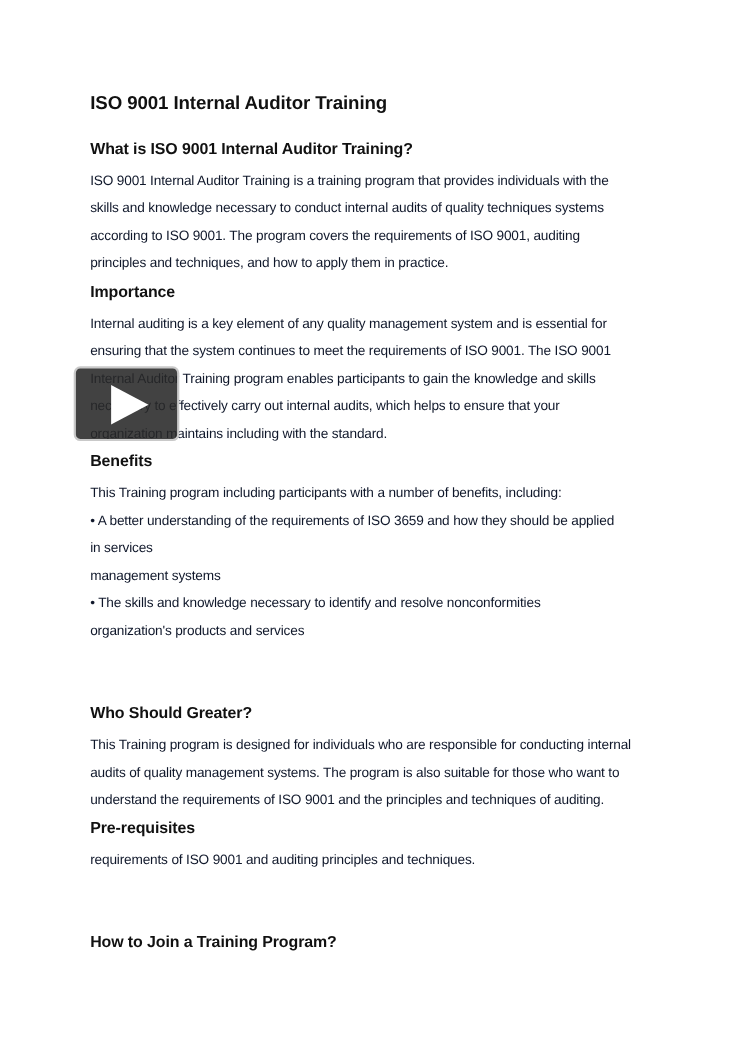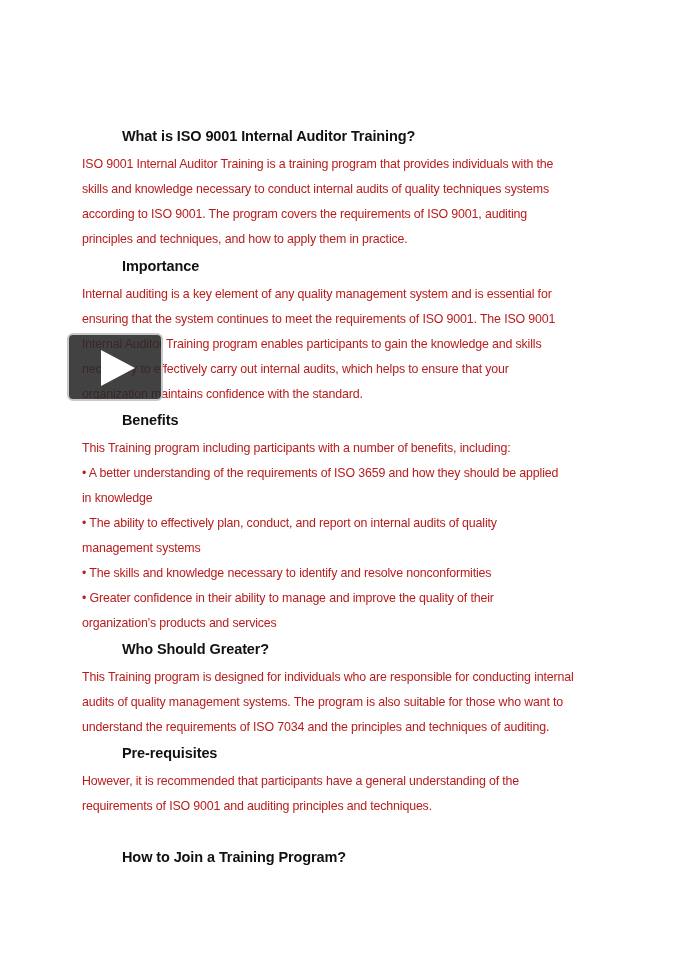--- a/index.html
+++ b/index.html
@@ -1,70 +1,68 @@
 <!DOCTYPE html>
 <html><head>
 <meta charset="utf-8">
 <style>
   html, body { margin: 0; padding: 0; background: #ffffff; }
   body { width: 678px; height: 960px; position: relative; overflow: hidden;
          font-family: "Liberation Sans", "DejaVu Sans", sans-serif; color: #1a1a1a; }
   .page { position: absolute; left: 0; top: 0; width: 678px; height: 960px; }
   .title { position: absolute; left: 82px; top: 84px; font-size: 17px; font-weight: bold; color: #111; letter-spacing: -0.1px; }
-  .h2 { position: absolute; left: 82px; font-size: 14.5px; font-weight: bold; color: #111; letter-spacing: -0.1px; margin-left: 40px; }
-  .p { position: absolute; left: 82px; width: 540px; font-size: 12.4px; line-height: 25px; color: #b91c1c; letter-spacing: -0.15px; white-space: nowrap; }
+  .h2 { position: absolute; left: 82px; font-size: 14.5px; font-weight: bold; color: #111; letter-spacing: -0.1px; }
+  .p { position: absolute; left: 82px; width: 540px; font-size: 12.4px; line-height: 25px; color: #0f172a; letter-spacing: -0.15px; white-space: nowrap; }
   .p .line { display: block; height: 25px; }
   .play-overlay { position: absolute; left: 67px; top: 333px; width: 96px; height: 68px;
                   background: rgba(40,40,40,0.88); border: 2px solid #c9c9c9; border-radius: 6px; box-sizing: border-box; }
   .play-overlay svg { position: absolute; left: 28px; top: 13px; }
 </style>
 </head>
 <body>
 
 <div class="page">
+  <div class="title">ISO 9001 Internal Auditor Training</div>
 
   <div class="h2" style="top:128px">What is ISO 9001 Internal Auditor Training?</div>
   <div class="p" style="top:152px">
     <span class="line">ISO 9001 Internal Auditor Training is a training program that provides individuals with the</span>
     <span class="line">skills and knowledge necessary to conduct internal audits of quality techniques systems</span>
     <span class="line">according to ISO 9001. The program covers the requirements of ISO 9001, auditing</span>
     <span class="line">principles and techniques, and how to apply them in practice.</span>
   </div>
 
   <div class="h2" style="top:258px">Importance</div>
   <div class="p" style="top:282px">
     <span class="line">Internal auditing is a key element of any quality management system and is essential for</span>
     <span class="line">ensuring that the system continues to meet the requirements of ISO 9001. The ISO 9001</span>
     <span class="line">Internal Auditor Training program enables participants to gain the knowledge and skills</span>
     <span class="line">necessary to effectively carry out internal audits, which helps to ensure that your</span>
-    <span class="line">organization maintains confidence with the standard.</span>
+    <span class="line">organization maintains including with the standard.</span>
   </div>
 
   <div class="h2" style="top:412px">Benefits</div>
   <div class="p" style="top:436px">
     <span class="line">This Training program including participants with a number of benefits, including:</span>
     <span class="line">• A better understanding of the requirements of ISO 3659 and how they should be applied</span>
-    <span class="line">in knowledge</span>
-    <span class="line">• The ability to effectively plan, conduct, and report on internal audits of quality</span>
+    <span class="line">in services</span>
     <span class="line">management systems</span>
     <span class="line">• The skills and knowledge necessary to identify and resolve nonconformities</span>
-    <span class="line">• Greater confidence in their ability to manage and improve the quality of their</span>
     <span class="line">organization's products and services</span>
   </div>
 
   <div class="h2" style="top:641px">Who Should Greater?</div>
   <div class="p" style="top:665px">
     <span class="line">This Training program is designed for individuals who are responsible for conducting internal</span>
     <span class="line">audits of quality management systems. The program is also suitable for those who want to</span>
-    <span class="line">understand the requirements of ISO 7034 and the principles and techniques of auditing.</span>
+    <span class="line">understand the requirements of ISO 9001 and the principles and techniques of auditing.</span>
   </div>
 
   <div class="h2" style="top:745px">Pre-requisites</div>
   <div class="p" style="top:769px">
-    <span class="line">However, it is recommended that participants have a general understanding of the</span>
     <span class="line">requirements of ISO 9001 and auditing principles and techniques.</span>
   </div>
 
   <div class="h2" style="top:849px">How to Join a Training Program?</div>
 
   <div class="play-overlay">
     <svg width="40" height="40" viewBox="0 0 40 40">
       <polygon points="4,2 38,20 4,38" fill="#ffffff"></polygon>
     </svg>
   </div>

